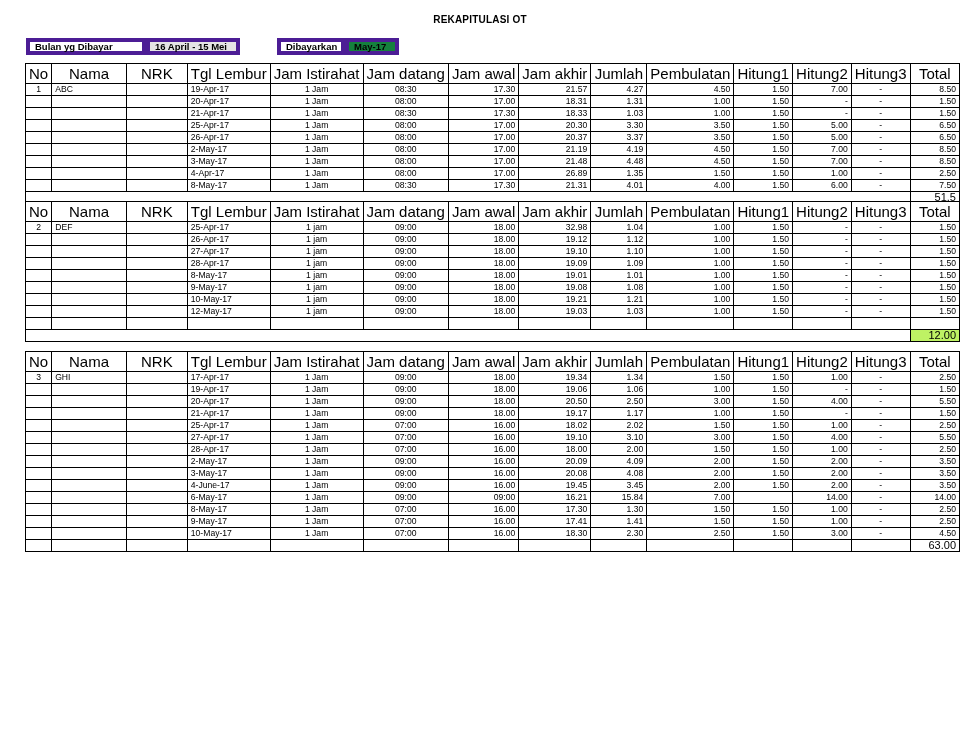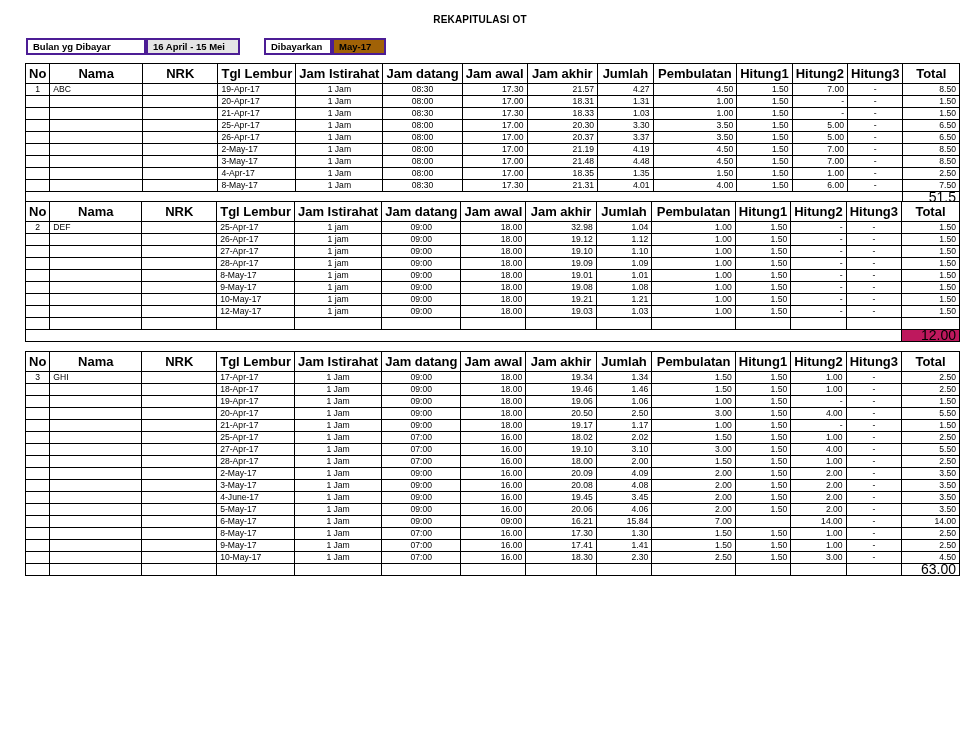--- a/index.html
+++ b/index.html
@@ -37,28 +37,28 @@
   .meta-bar {
     position: absolute;
     left: 26px;
     top: 38px;
     height: 17px;
     display: flex;
     align-items: stretch;
   }
   .meta-bar-2 {
     position: absolute;
-    left: 264px;
+    left: 277px;
     top: 38px;
     height: 17px;
     display: flex;
     align-items: stretch;
   }
   .meta-cell {
-    border: 2px solid #4c1d95;
+    border: 4px solid #4c1d95;
     font-size: 9.5px;
     font-weight: bold;
     display: flex;
     align-items: center;
     padding: 0 5px;
     box-sizing: border-box;
     background: #ffffff;
     line-height: 1;
   }
   .meta-label-1 { width: 120px; }
@@ -79,40 +79,40 @@
     height: 12px;
     padding: 0 3px;
     box-sizing: border-box;
     line-height: 11px;
     white-space: nowrap;
     overflow: hidden;
     font-weight: normal;
   }
   table.ot thead th {
     text-align: center;
-    font-weight: bold;
-    font-size: 13px;
+    font-weight: normal;
+    font-size: 15px;
     height: 20px;
   }
   
   .c-no      { text-align: center; }
   .c-nama    { text-align: left; }
   .c-nrk     { text-align: center; }
   .c-date    { text-align: left; }
   .c-rest    { text-align: center; }
   .c-num     { text-align: right; }
   .c-dash    { text-align: center; }
 
   .total-val {
     text-align: right;
     font-weight: bold;
-    font-size: 14px;
+    font-size: 11px;
   }
   .total-green {
-    background: #be185d;
+    background: #bef264;
   }
   .no-border-cell {
     border-left: none;
     border-right: none;
     border-bottom: none;
     border-top: none;
   }
   .outer-left {
     border-left: 1px solid #000000 !important;
   }
@@ -145,21 +145,21 @@
 
   <div class="title-row">REKAPITULASI OT</div>
 
   <div class="meta-bar">
     <div class="meta-cell meta-label-1">Bulan yg Dibayar</div>
     <div class="meta-cell meta-value-1" id="period-value" style="background: #e5e5e5;">16 April - 15 Mei</div>
   </div>
 
   <div class="meta-bar-2">
     <div class="meta-cell meta-label-2">Dibayarkan</div>
-    <div class="meta-cell meta-value-2" id="paid-value" style="background: #a16207;">May-17</div>
+    <div class="meta-cell meta-value-2" id="paid-value" style="background: #15803d;">May-17</div>
   </div>
 
   <table class="ot" id="table1">
       <colgroup>
         <col class="w-no">
         <col class="w-nama">
         <col class="w-nrk">
         <col class="w-tgl">
         <col class="w-ist">
         <col class="w-dtg">
@@ -304,21 +304,21 @@
           <td class="c-num">8.50</td>
         </tr>
         <tr>
           <td class="c-no"></td>
           <td class="c-nama"></td>
           <td class="c-nrk"></td>
           <td class="c-date">4-Apr-17</td>
           <td class="c-rest">1 Jam</td>
           <td class="c-rest">08:00</td>
           <td class="c-num">17.00</td>
-          <td class="c-num">18.35</td>
+          <td class="c-num">26.89</td>
           <td class="c-num">1.35</td>
           <td class="c-num">1.50</td>
           <td class="c-num">1.50</td>
           <td class="c-num">1.00</td>
           <td class="c-dash">-</td>
           <td class="c-num">2.50</td>
         </tr>
         <tr>
           <td class="c-no"></td>
           <td class="c-nama"></td>
@@ -576,36 +576,20 @@
           <td class="c-num">1.50</td>
           <td class="c-num">1.50</td>
           <td class="c-num">1.00</td>
           <td class="c-dash">-</td>
           <td class="c-num">2.50</td>
         </tr>
         <tr>
           <td class="c-no"></td>
           <td class="c-nama"></td>
           <td class="c-nrk"></td>
-          <td class="c-date">18-Apr-17</td>
-          <td class="c-rest">1 Jam</td>
-          <td class="c-rest">09:00</td>
-          <td class="c-num">18.00</td>
-          <td class="c-num">19.46</td>
-          <td class="c-num">1.46</td>
-          <td class="c-num">1.50</td>
-          <td class="c-num">1.50</td>
-          <td class="c-num">1.00</td>
-          <td class="c-dash">-</td>
-          <td class="c-num">2.50</td>
-        </tr>
-        <tr>
-          <td class="c-no"></td>
-          <td class="c-nama"></td>
-          <td class="c-nrk"></td>
           <td class="c-date">19-Apr-17</td>
           <td class="c-rest">1 Jam</td>
           <td class="c-rest">09:00</td>
           <td class="c-num">18.00</td>
           <td class="c-num">19.06</td>
           <td class="c-num">1.06</td>
           <td class="c-num">1.00</td>
           <td class="c-num">1.50</td>
           <td class="c-num">-</td>
           <td class="c-dash">-</td>
@@ -726,36 +710,20 @@
         <tr>
           <td class="c-no"></td>
           <td class="c-nama"></td>
           <td class="c-nrk"></td>
           <td class="c-date">4-June-17</td>
           <td class="c-rest">1 Jam</td>
           <td class="c-rest">09:00</td>
           <td class="c-num">16.00</td>
           <td class="c-num">19.45</td>
           <td class="c-num">3.45</td>
-          <td class="c-num">2.00</td>
-          <td class="c-num">1.50</td>
-          <td class="c-num">2.00</td>
-          <td class="c-dash">-</td>
-          <td class="c-num">3.50</td>
-        </tr>
-        <tr>
-          <td class="c-no"></td>
-          <td class="c-nama"></td>
-          <td class="c-nrk"></td>
-          <td class="c-date">5-May-17</td>
-          <td class="c-rest">1 Jam</td>
-          <td class="c-rest">09:00</td>
-          <td class="c-num">16.00</td>
-          <td class="c-num">20.06</td>
-          <td class="c-num">4.06</td>
           <td class="c-num">2.00</td>
           <td class="c-num">1.50</td>
           <td class="c-num">2.00</td>
           <td class="c-dash">-</td>
           <td class="c-num">3.50</td>
         </tr>
         <tr>
           <td class="c-no"></td>
           <td class="c-nama"></td>
           <td class="c-nrk"></td>

